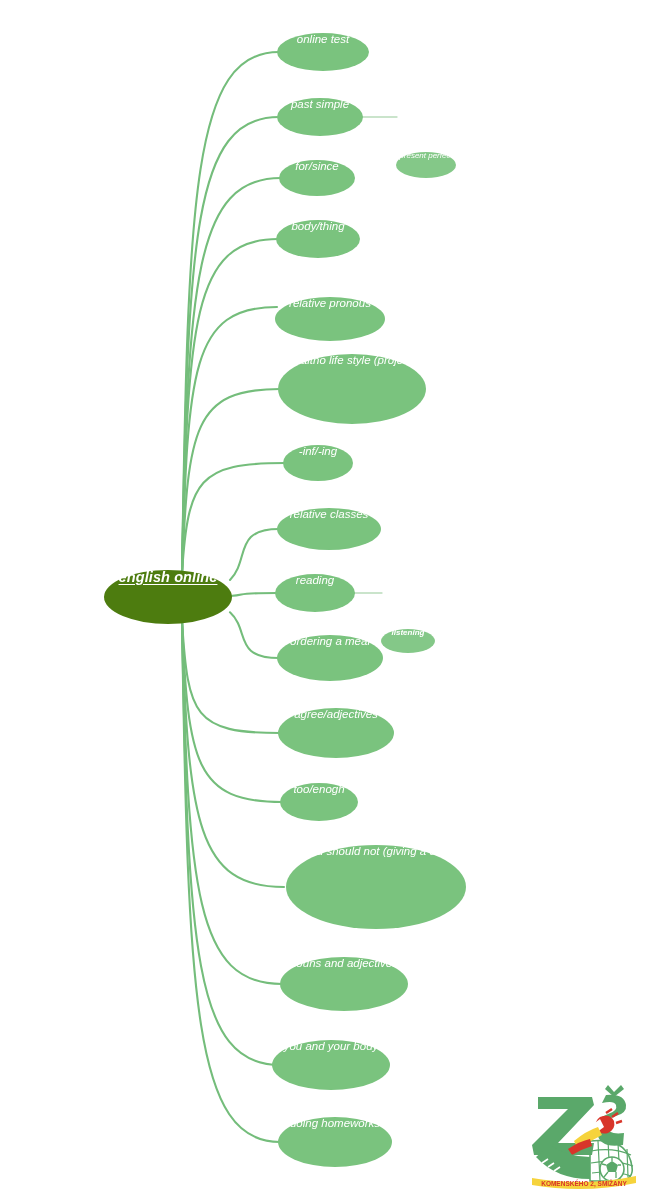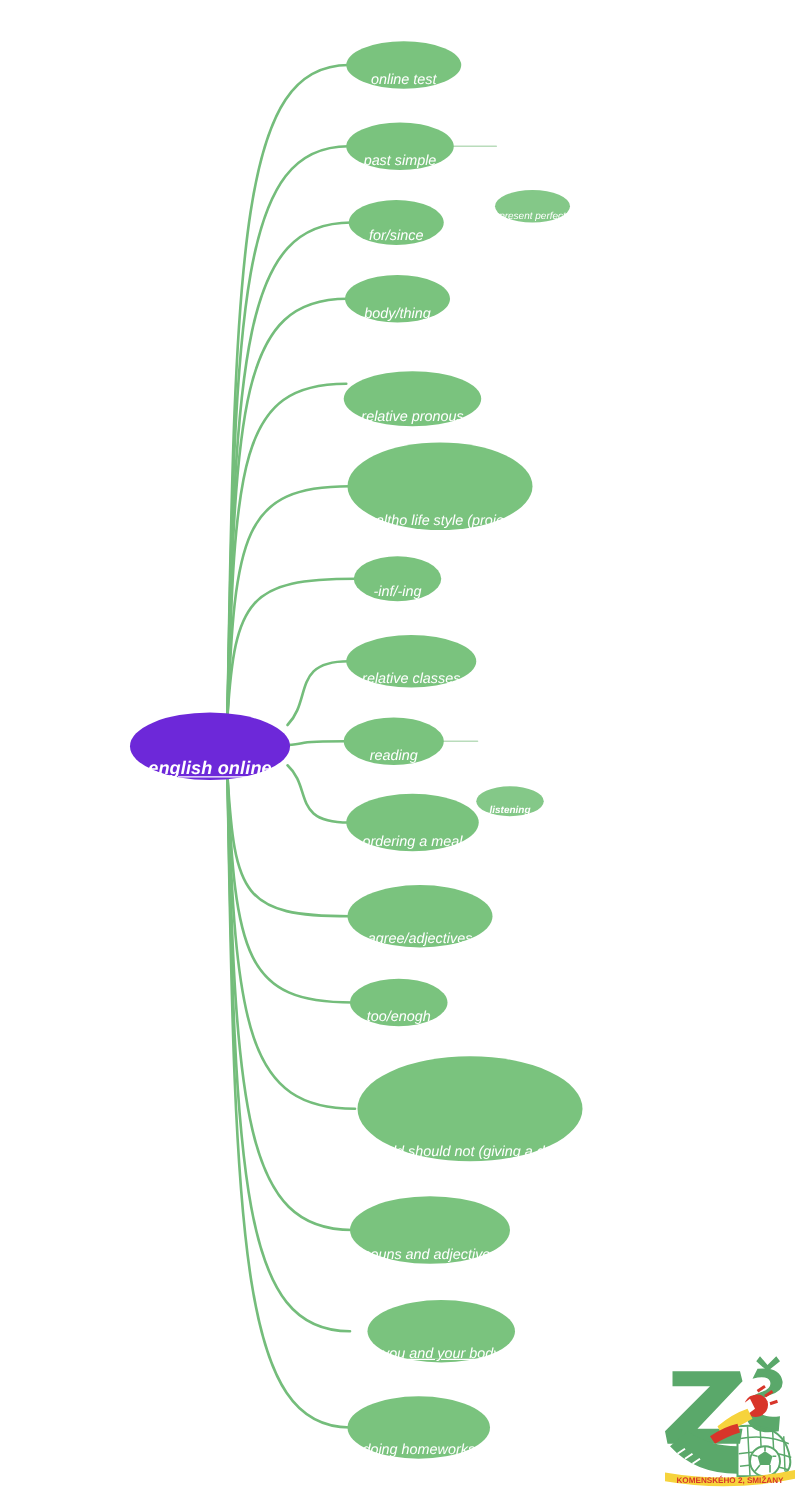--- a/index.html
+++ b/index.html
@@ -21,32 +21,32 @@
     position: absolute;
     left: 0;
     top: 0;
     width: 646px;
     height: 1200px;
     pointer-events: none;
   }
   .node {
     position: absolute;
     display: flex;
-    align-items: flex-end;
+    align-items: flex-start;
     justify-content: center;
     border-radius: 50%;
     box-sizing: border-box;
     text-align: center;
     color: #ffffff;
     font-style: italic;
     line-height: 1.1;
     user-select: none;
   }
   .node-root {
-    background: #6d28d9;
+    background: #4d7c0f;
     font-size: 14.5px;
     font-weight: bold;
     letter-spacing: .1px;
   }
   .node-root .node-label {
     text-decoration: underline;
     text-underline-offset: 2px;
   }
   .node-main {
     background: #7ac37e;
@@ -134,21 +134,21 @@
       </div>
       <div class="node node-main" style="left: 280px; top: 783px; width: 78px; height: 38px;">
         <span class="node-label">too/enogh</span>
       </div>
       <div class="node node-main" style="left: 286px; top: 845px; width: 180px; height: 84px;">
         <span class="node-label">sherld should not (giving a dvice)</span>
       </div>
       <div class="node node-main" style="left: 280px; top: 957px; width: 128px; height: 54px;">
         <span class="node-label">nouns and adjectives</span>
       </div>
-      <div class="node node-main" style="left: 294px; top: 1040px; width: 118px; height: 50px; text-decoration: underline;">
+      <div class="node node-main" style="left: 272px; top: 1040px; width: 118px; height: 50px;">
         <span class="node-label">you and your body</span>
       </div>
       <div class="node node-main" style="left: 278px; top: 1117px; width: 114px; height: 50px;">
         <span class="node-label">doing homeworks</span>
       </div>
       <div class="node node-sub" style="left: 396px; top: 104px; width: 60px; height: 26px;">
         <span class="node-label">present perfect</span>
       </div>
       <div class="node node-sub" style="left: 381px; top: 581px; width: 54px; height: 24px; font-weight: bold;">
         <span class="node-label">listening</span>

